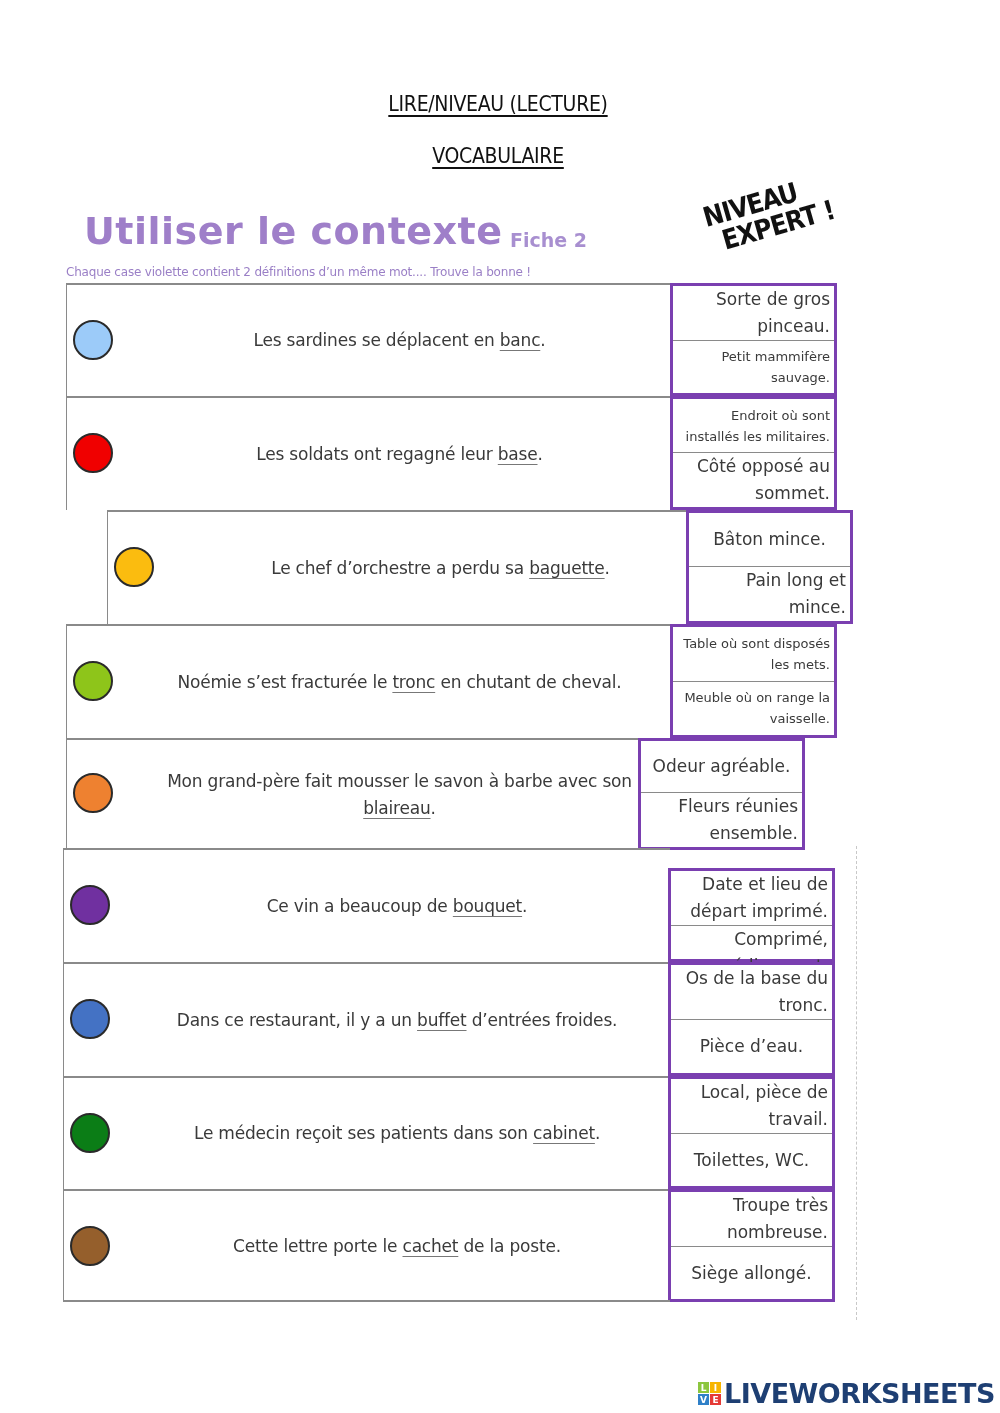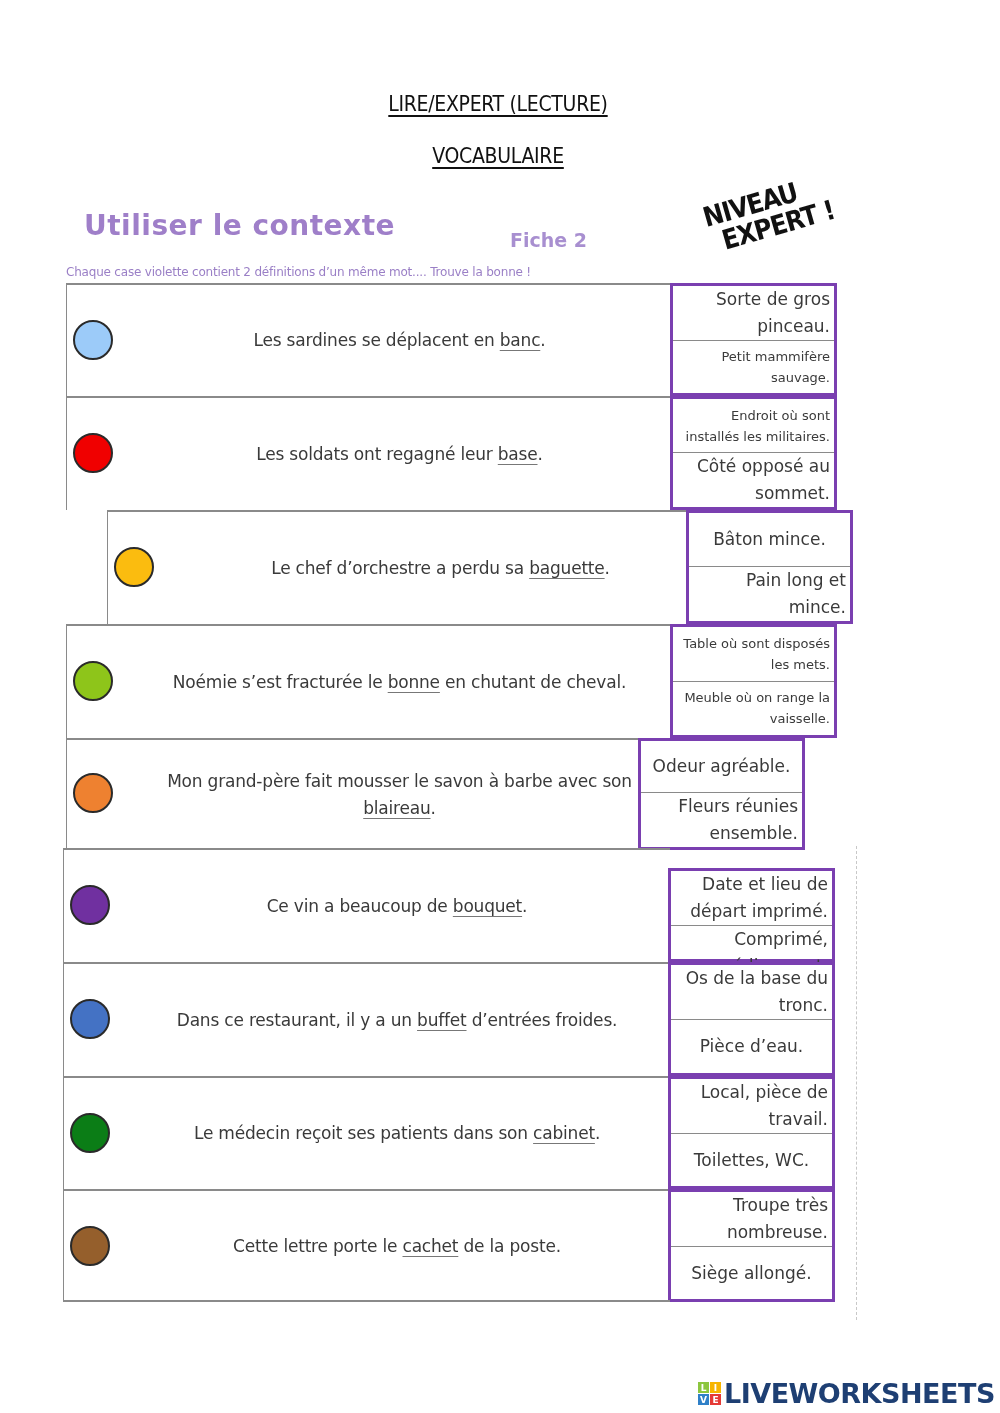--- a/index.html
+++ b/index.html
@@ -5,21 +5,21 @@
   html, body { margin:0; padding:0; background:#ffffff; }
   body { width:1000px; height:1413px; position:relative; overflow:hidden;
          font-family: "DejaVu Sans", "Liberation Sans", sans-serif; color:#333; }
   .hdr { position:absolute; left:0; width:1000px; text-align:center;
          font-family:"DejaVu Sans Condensed","DejaVu Sans", sans-serif; font-size:21px; color:#111;
          letter-spacing:-0.3px; }
   .hdr span { text-decoration:underline; text-underline-offset:4px; text-decoration-thickness:1.5px; }
   #h1 { top:92px; left:-2px; }
   #h2 { top:144px; left:-2px; }
 
-  .title { position:absolute; left:84px; top:209px; font-size:28px; font-weight:bold;
+  .title { position:absolute; left:84px; top:209px; font-size:38px; font-weight:bold;
            color:#9f7fc9; letter-spacing:0.5px; font-family:"DejaVu Sans", sans-serif; }
   .fiche { position:absolute; left:510px; top:229px; font-size:19px; font-weight:bold; color:#a88fd0; }
   .subtitle { position:absolute; left:66px; top:265px; font-size:12px; color:#9a7fc6; letter-spacing:-0.2px; }
   .badge { position:absolute; left:700px; top:205px; width:130px; transform:rotate(-16deg);
            transform-origin:left top; font-family:"DejaVu Sans Condensed","DejaVu Sans", sans-serif;
            font-weight:bold; font-size:27px; line-height:27px; color:#111; letter-spacing:-1px; }
   .badge .l2 { display:block; margin-left:12px; }
 
   .row { position:absolute; height:114px; box-sizing:border-box; }
   .row .cell-left { position:absolute; left:0; top:0; bottom:0; box-sizing:border-box;
@@ -45,21 +45,21 @@
   .logo { position:absolute; left:698px; top:1378px; display:flex; align-items:center; }
   .logo .grid { display:grid; grid-template-columns:11px 11px; grid-template-rows:11px 11px; gap:1px; margin-right:3px; }
   .logo .grid span { font-size:9px; font-weight:bold; color:#fff; display:flex; align-items:center;
                      justify-content:center; font-family:"DejaVu Sans", sans-serif; }
   .logo .word { font-family:"DejaVu Sans", sans-serif; font-weight:bold; font-size:27px;
                 color:#1e3f73; letter-spacing:-0.5px; }
 </style>
 </head>
 <body>
 
-<div id="h1" class="hdr"><span>LIRE/EXPERT (LECTURE)</span></div>
+<div id="h1" class="hdr"><span>LIRE/NIVEAU (LECTURE)</span></div>
 <div id="h2" class="hdr"><span>VOCABULAIRE</span></div>
 
 <div class="title">Utiliser le contexte</div>
 <div class="fiche">Fiche 2</div>
 <div class="subtitle">Chaque case violette contient 2 définitions d’un même mot.... Trouve la bonne !</div>
 <div class="badge">
   <span>NIVEAU</span>
   <span class="l2">EXPERT !</span>
 </div>
 
@@ -97,21 +97,21 @@
       </div>
       <div class="defs" style="left: 604px; width: 167px; margin-left: 16px;">
         <div class="d big">Bâton mince.</div>
         <div class="d big">Pain long et mince.</div>
       </div>
     </div>
     <div class="row" style="left: 66px; top: 624px; width: 771px; height: 114px;">
       <div class="cell-left" style="width: 606px;">
         <div class="dot" style="background: rgb(142, 197, 26); top: 35px;"></div>
         <div class="sent">
-          <div><span>Noémie s’est fracturée le </span><span class="kw">bonne</span><span> en chutant de cheval.</span></div>
+          <div><span>Noémie s’est fracturée le </span><span class="kw">tronc</span><span> en chutant de cheval.</span></div>
         </div>
       </div>
       <div class="defs" style="left: 604px; width: 167px;">
         <div class="d small">Table où sont disposés les mets.</div>
         <div class="d small">Meuble où on range la vaisselle.</div>
       </div>
     </div>
     <div class="row" style="left: 66px; top: 738px; width: 771px; height: 112px;">
       <div class="cell-left" style="width: 606px;">
         <div class="dot" style="background: rgb(238, 129, 48); top: 33px;"></div>

